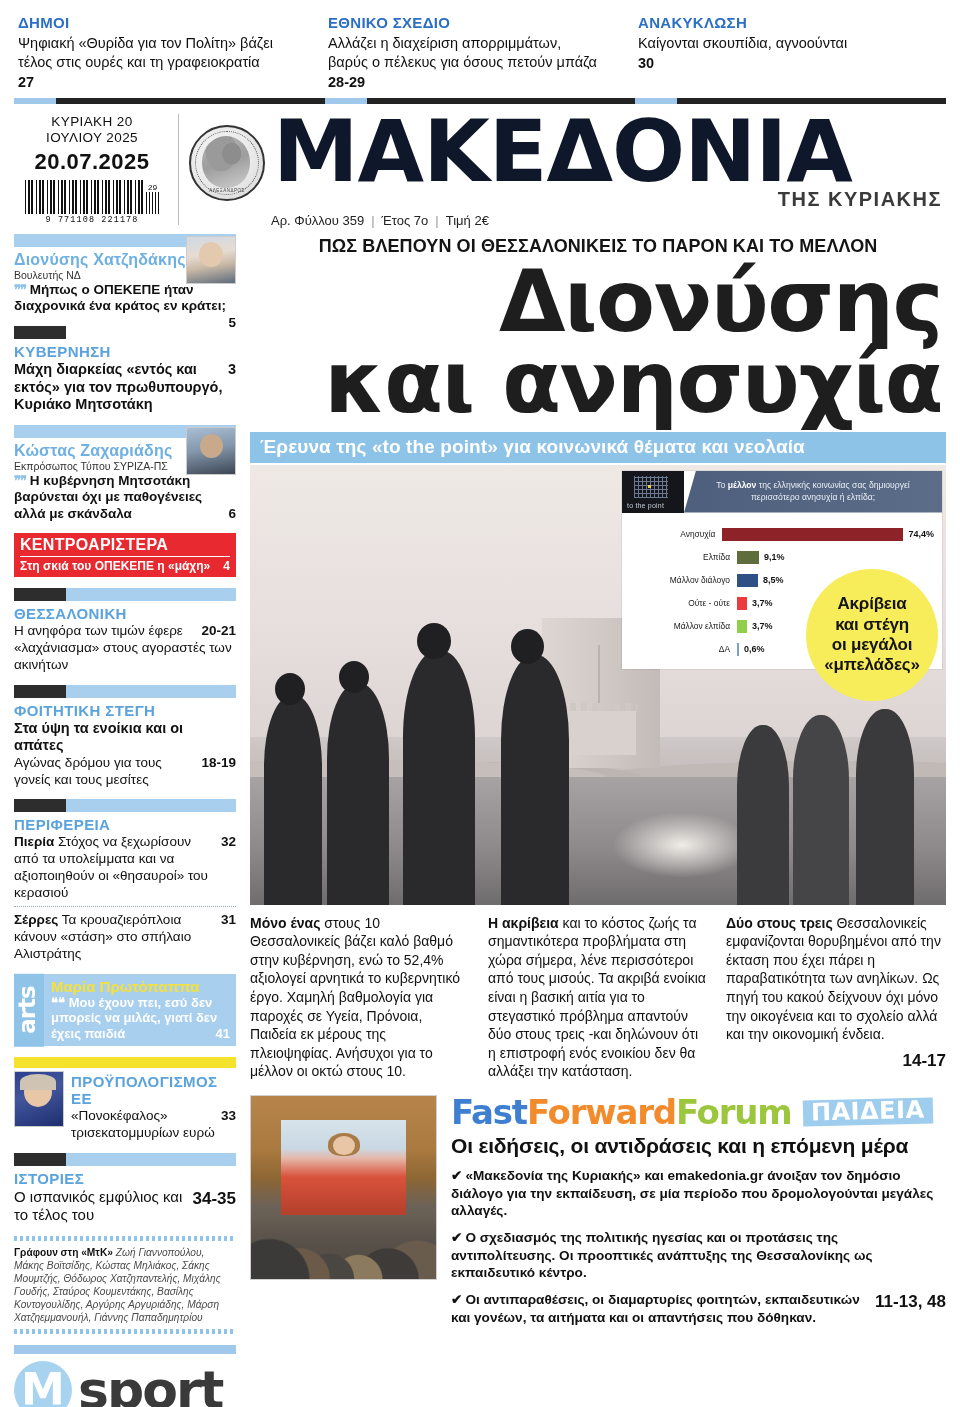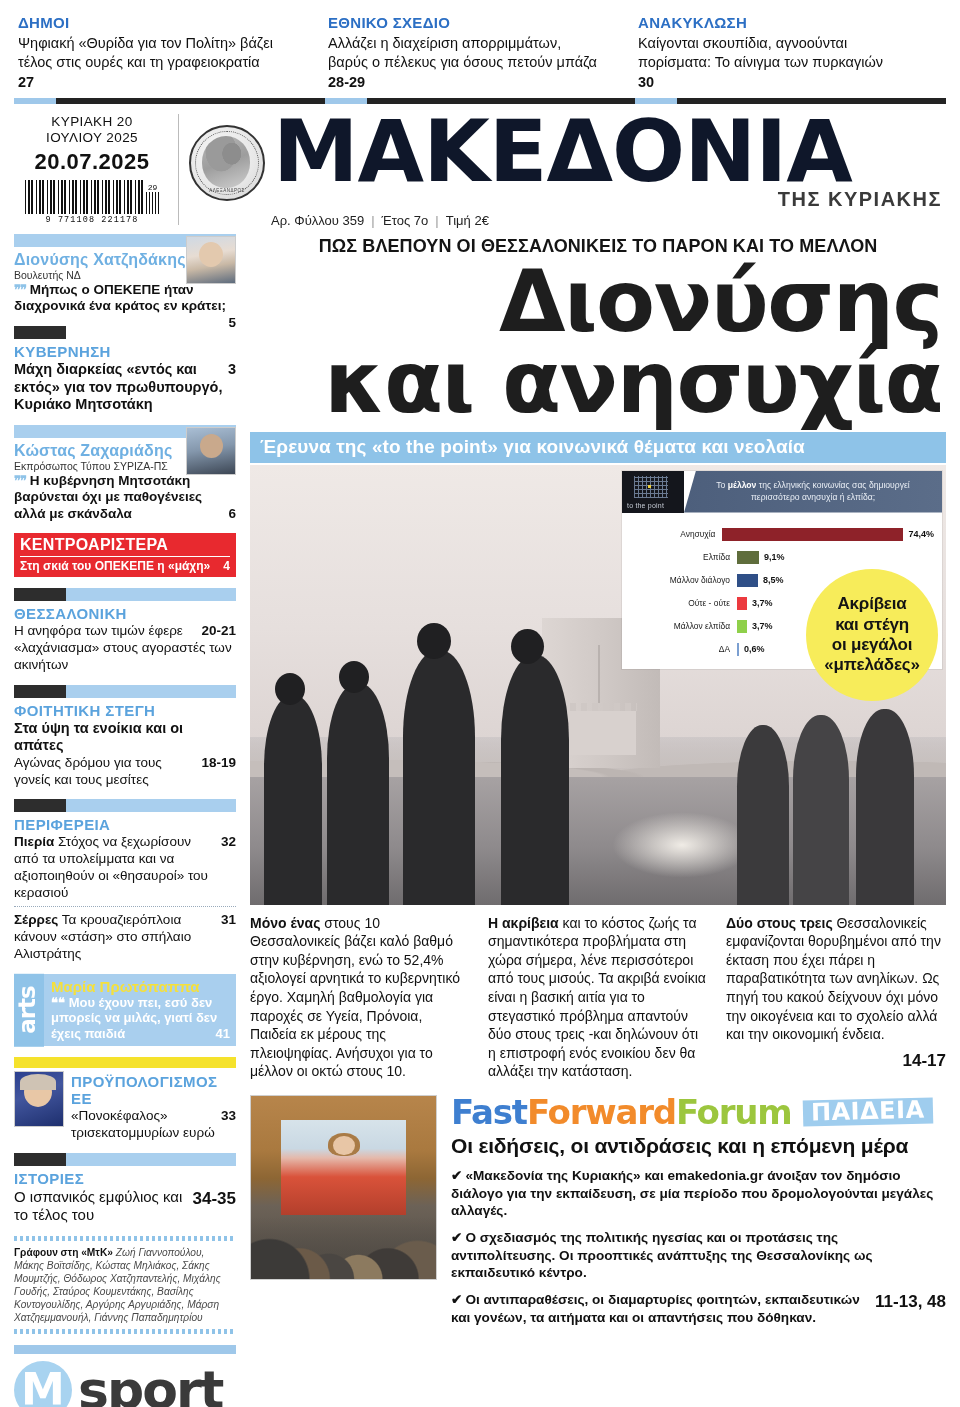--- a/index.html
+++ b/index.html
@@ -281,21 +281,20 @@
     </div>
     <div class="teaser">
       <div class="teaser-kicker">ΕΘΝΙΚΟ ΣΧΕΔΙΟ</div>
       <div class="teaser-text">Αλλάζει η διαχείριση απορριμμάτων,</div>
       <div class="teaser-text">βαρύς ο πέλεκυς για όσους πετούν μπάζα</div>
       <div class="teaser-page">28-29</div>
     </div>
     <div class="teaser">
       <div class="teaser-kicker">ΑΝΑΚΥΚΛΩΣΗ</div>
       <div class="teaser-text">Καίγονται σκουπίδια, αγνοούνται</div>
-      <div class="teaser-text">πορίσματα: Το αίνιγμα των πυρκαγιών</div>
       <div class="teaser-page">30</div>
     </div>
   </div>
 
   <div class="rule-row">
     <div class="rule-blue"></div>
     <div class="rule-dark"></div>
     <div class="rule-blue"></div>
     <div class="rule-dark"></div>
     <div class="rule-blue"></div>

